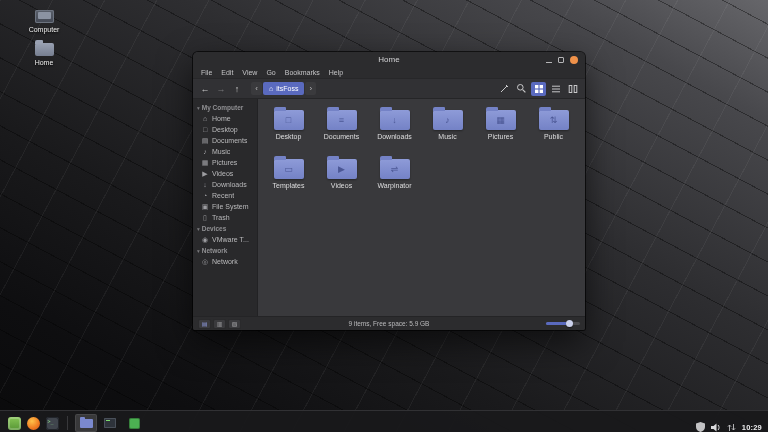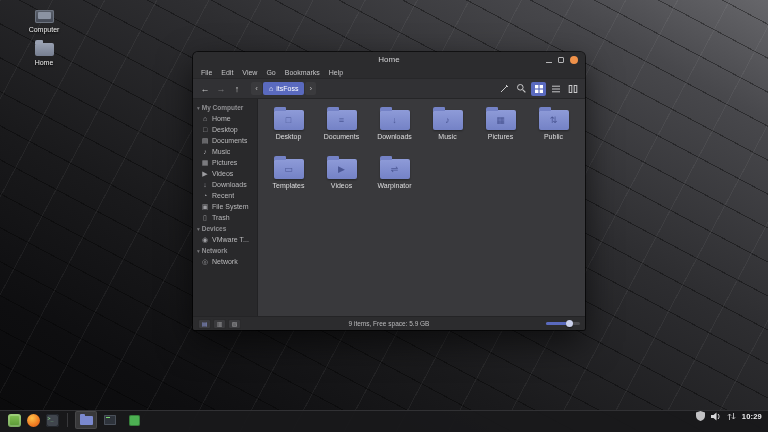--- a/index.html
+++ b/index.html
@@ -61,21 +61,21 @@
   
   .statusbar{height:14px;background:#2c2c2e;border-top:1px solid #242426;display:flex;align-items:center;padding:0 5px;flex:0 0 auto;position:relative}
   .status-btn{width:13px;height:10px;background:#3a3a3d;border:1px solid #2a2a2c;border-radius:2px;margin-right:2px;display:flex;align-items:center;justify-content:center;font-size:6px;color:#a8a8ab;line-height:8px;position:relative;z-index:2}
   .status-btn.accent{color:#8b97d8}
   .status-text{position:absolute;left:0;right:0;text-align:center;font-size:6.5px;color:#bbbbbd}
   .zoom{margin-left:auto;display:flex;align-items:center;position:relative;z-index:2}
   .zoom-track{width:34px;height:3px;background:#4a4a4e;border-radius:2px;position:relative}
   .zoom-fill{position:absolute;left:0;top:0;bottom:0;width:62%;background:#5a6abf;border-radius:2px}
   .zoom-handle{position:absolute;left:58%;top:-2px;width:7px;height:7px;border-radius:50%;background:#ccd2ec;box-shadow:0 1px 1px rgba(0,0,0,.4)}
   
-  #taskbar{position:absolute;left:0;bottom:0;width:768px;height:22px;background:rgba(25,25,27,.96);border-top:1px solid #313134;display:flex;align-items:flex-start;padding:0 6px}
+  #taskbar{position:absolute;left:0;bottom:0;width:768px;height:22px;background:rgba(25,25,27,.96);border-top:1px solid #313134;display:flex;align-items:flex-end;padding:0 6px}
   .tb-left{display:flex;align-items:center;gap:3px}
   .launcher{width:16px;height:16px;display:flex;align-items:center;justify-content:center;border-radius:3px}
   .lg-menu{width:13px;height:13px;border-radius:3px;background:linear-gradient(#86c556,#579634);box-shadow:inset 0 0 0 2px rgba(255,255,255,.22);display:block}
   .lg-firefox{width:13px;height:13px;border-radius:50%;background:radial-gradient(circle at 38% 32%,#ffc24a,#f07c22 58%,#cf5417);display:block}
   .lg-terminal{width:13px;height:13px;border-radius:3px;background:#40454d;box-shadow:inset 0 0 0 1px #22252b;position:relative;display:block}
   .lg-terminal::after{content:">_";position:absolute;left:2px;top:1px;font-size:5px;color:#8ee08a;font-family:"DejaVu Sans Mono",monospace}
   .tb-sep{width:1px;height:14px;background:#38383b;margin:0 4px}
   .task-window{height:18px;min-width:22px;padding:0 4px;border-radius:2px;display:flex;align-items:center;justify-content:center;margin-right:2px}
   .task-window.active{background:rgba(255,255,255,.14);box-shadow:inset 0 0 0 1px rgba(255,255,255,.08)}
   .tw-files{width:13px;height:9px;background:#7b89cf;border-radius:1px;position:relative;display:block}

